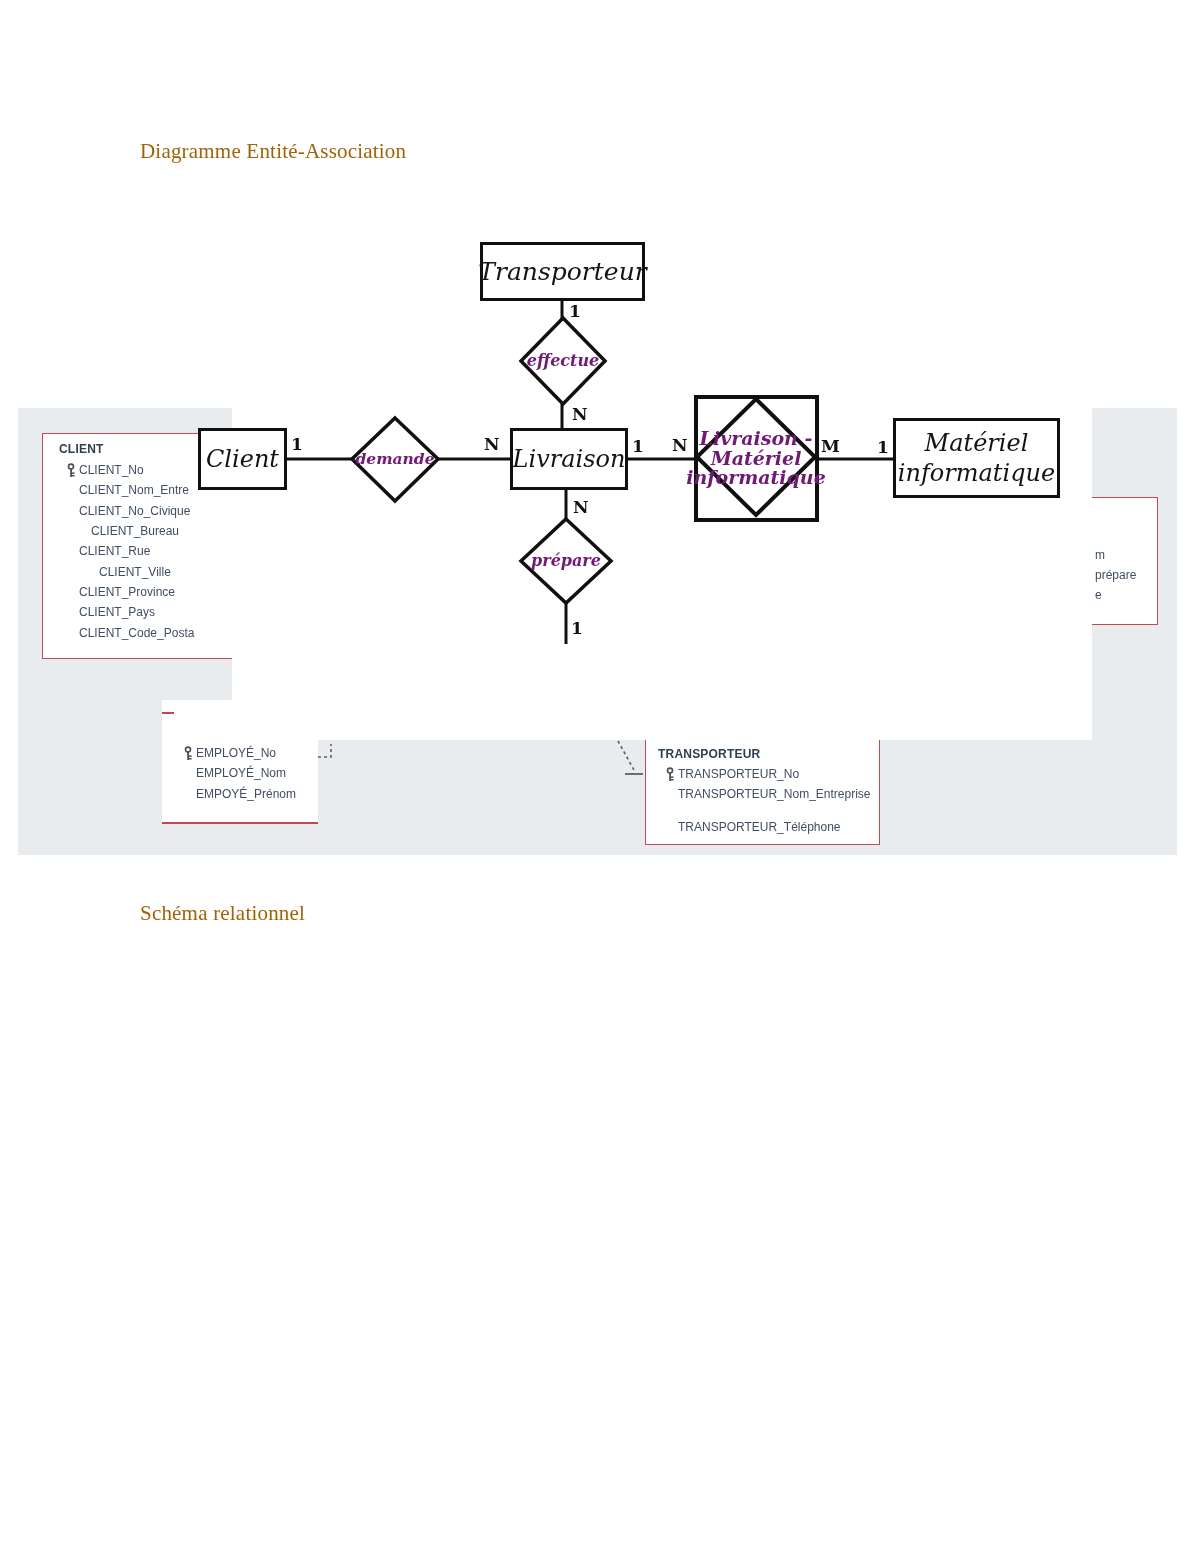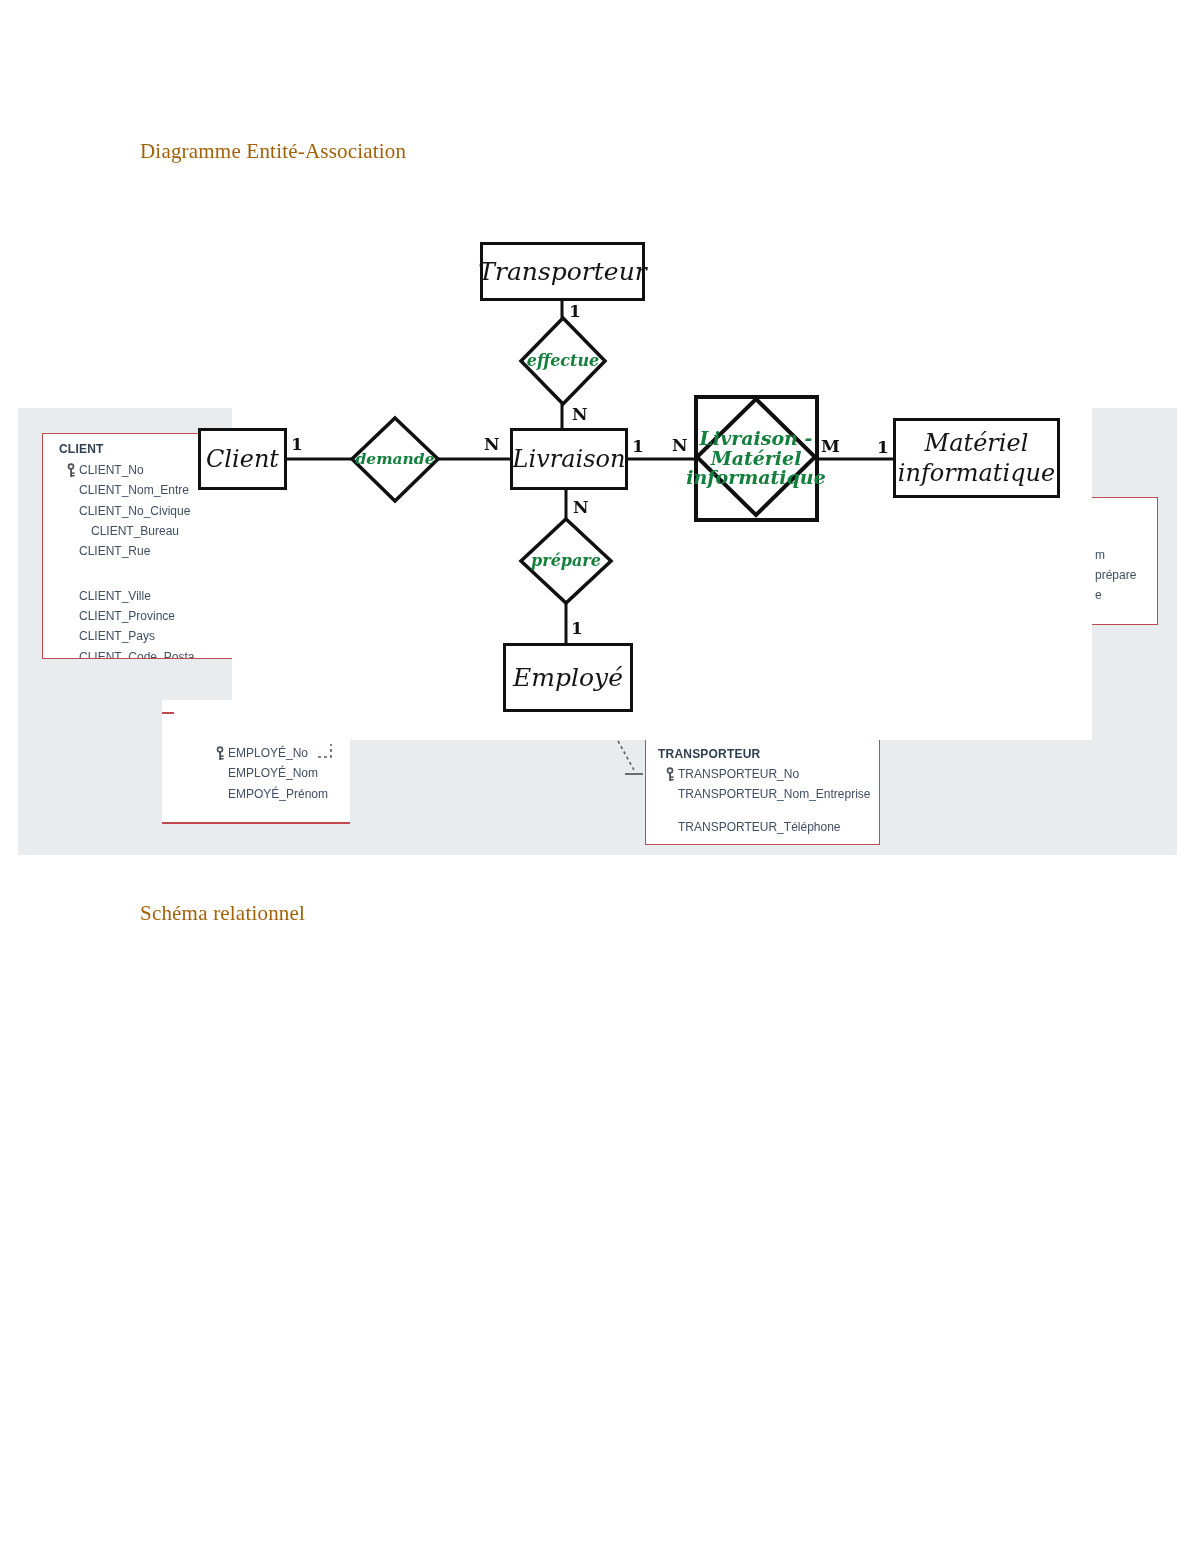--- a/index.html
+++ b/index.html
@@ -23,21 +23,21 @@
             border-top:1.5px solid #c14950;border-right:1.5px solid #c14950;border-bottom:1.5px solid #c14950;}
   .frag-text{position:absolute;font-size:12px;color:#3f4e61;z-index:2;white-space:nowrap;}
   .red-dash{position:absolute;background:#c14950;z-index:2;}
 
   
   .er-rect{position:absolute;left:232px;top:408px;width:860px;height:332px;background:#ffffff;z-index:3;}
   .er-svg{position:absolute;left:0;top:0;width:1200px;height:1553px;z-index:4;pointer-events:none;}
   .entity{position:absolute;background:#ffffff;border:3px solid #101010;z-index:5;
           display:flex;align-items:center;justify-content:center;text-align:center;
           font-family:"DejaVu Serif",serif;font-style:italic;color:#141414;}
-  .rel-label{position:absolute;z-index:6;color:#15803d;font-family:"DejaVu Serif",serif;
+  .rel-label{position:absolute;z-index:6;color:#701a75;font-family:"DejaVu Serif",serif;
              font-style:italic;font-weight:bold;text-align:center;white-space:nowrap;}
   .card{position:absolute;z-index:6;font-family:"DejaVu Serif",serif;font-weight:bold;
         font-size:17px;color:#111111;}
 </style>
 </head>
 <body>
 
 <div class="stage">
 
   <div class="doc-heading" style="top:139px;">Diagramme Entité-Association</div>
@@ -63,35 +63,35 @@
       </div>
     <div class="acc-row" style="padding-left:36px;">
         <span>CLIENT_No_Civique</span>
       </div>
     <div class="acc-row" style="padding-left:48px;">
         <span>CLIENT_Bureau</span>
       </div>
     <div class="acc-row" style="padding-left:36px;">
         <span>CLIENT_Rue</span>
       </div>
-    <div class="acc-row" style="padding-left:36px;margin-top:24px;">
+    <div class="acc-row" style="padding-left:56px;">
         <span>CLIENT_Ville</span>
       </div>
     <div class="acc-row" style="padding-left:36px;">
         <span>CLIENT_Province</span>
       </div>
     <div class="acc-row" style="padding-left:36px;">
         <span>CLIENT_Pays</span>
       </div>
     <div class="acc-row" style="padding-left:36px;">
         <span>CLIENT_Code_Posta</span>
       </div>
   </div>
 
-  <div class="acc-table" style="left:162px;top:700px;width:156px;height:122px;border-bottom:2px solid #c14950;padding-left:32px;">
+  <div class="acc-table" style="left:162px;top:700px;width:156px;height:122px;border-bottom:2px solid #c14950;">
     <div class="acc-row" style="padding-left:18px;margin-top:43px;">
       <span class="key-cell">
         <svg width="10" height="15" viewBox="0 0 10 15">
             <circle cx="5" cy="3.6" r="2.5" fill="none" stroke="#4a4f57" stroke-width="1.6"></circle>
             <rect x="4.2" y="6" width="1.8" height="8" fill="#4a4f57"></rect>
             <rect x="6" y="9.4" width="2.6" height="1.5" fill="#4a4f57"></rect>
             <rect x="6" y="12" width="2.6" height="1.5" fill="#4a4f57"></rect>
           </svg>
       </span>
       <span>EMPLOYÉ_No</span>
@@ -161,23 +161,20 @@
   <div class="entity" style="left:198px;top:428px;width:83px;height:56px;font-size:24px;">
     <span>Client</span>
   </div>
   <div class="entity" style="left:510px;top:428px;width:112px;height:56px;font-size:24px;">
     <span>Livraison</span>
   </div>
   <div class="entity" style="left:893px;top:418px;width:161px;height:74px;font-size:24px;line-height:30px;flex-direction:column;">
     <span>Matériel</span>
     <span>informatique</span>
   </div>
-  <div class="entity" style="left:503px;top:643px;width:124px;height:63px;font-size:25px;">
-    <span>Employé</span>
-  </div>
 
   <div class="rel-label" style="left:513px;top:351px;width:100px;font-size:16px;">effectue</div>
   <div class="rel-label" style="left:345px;top:449px;width:100px;font-size:15.5px;">demande</div>
   <div class="rel-label" style="left:516px;top:551px;width:100px;font-size:16px;">prépare</div>
   <div class="rel-label" style="left:686px;top:429px;width:140px;font-size:19px;line-height:19.5px;">
     <div>Livraison -</div>
     <div>Matériel</div>
     <div>informatique</div>
   </div>
 

